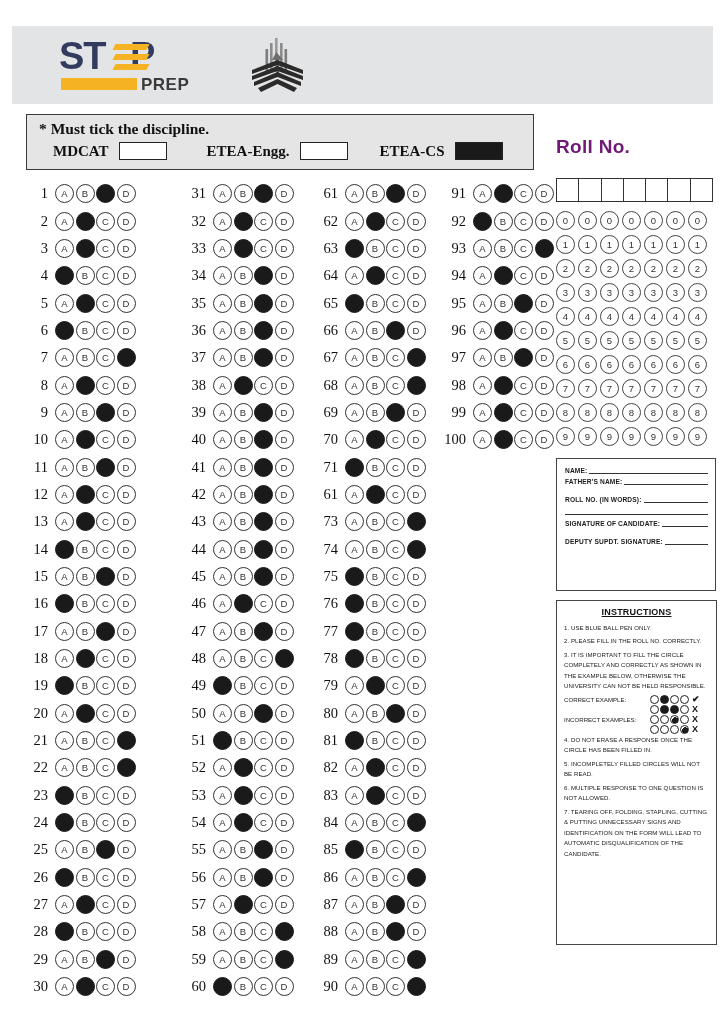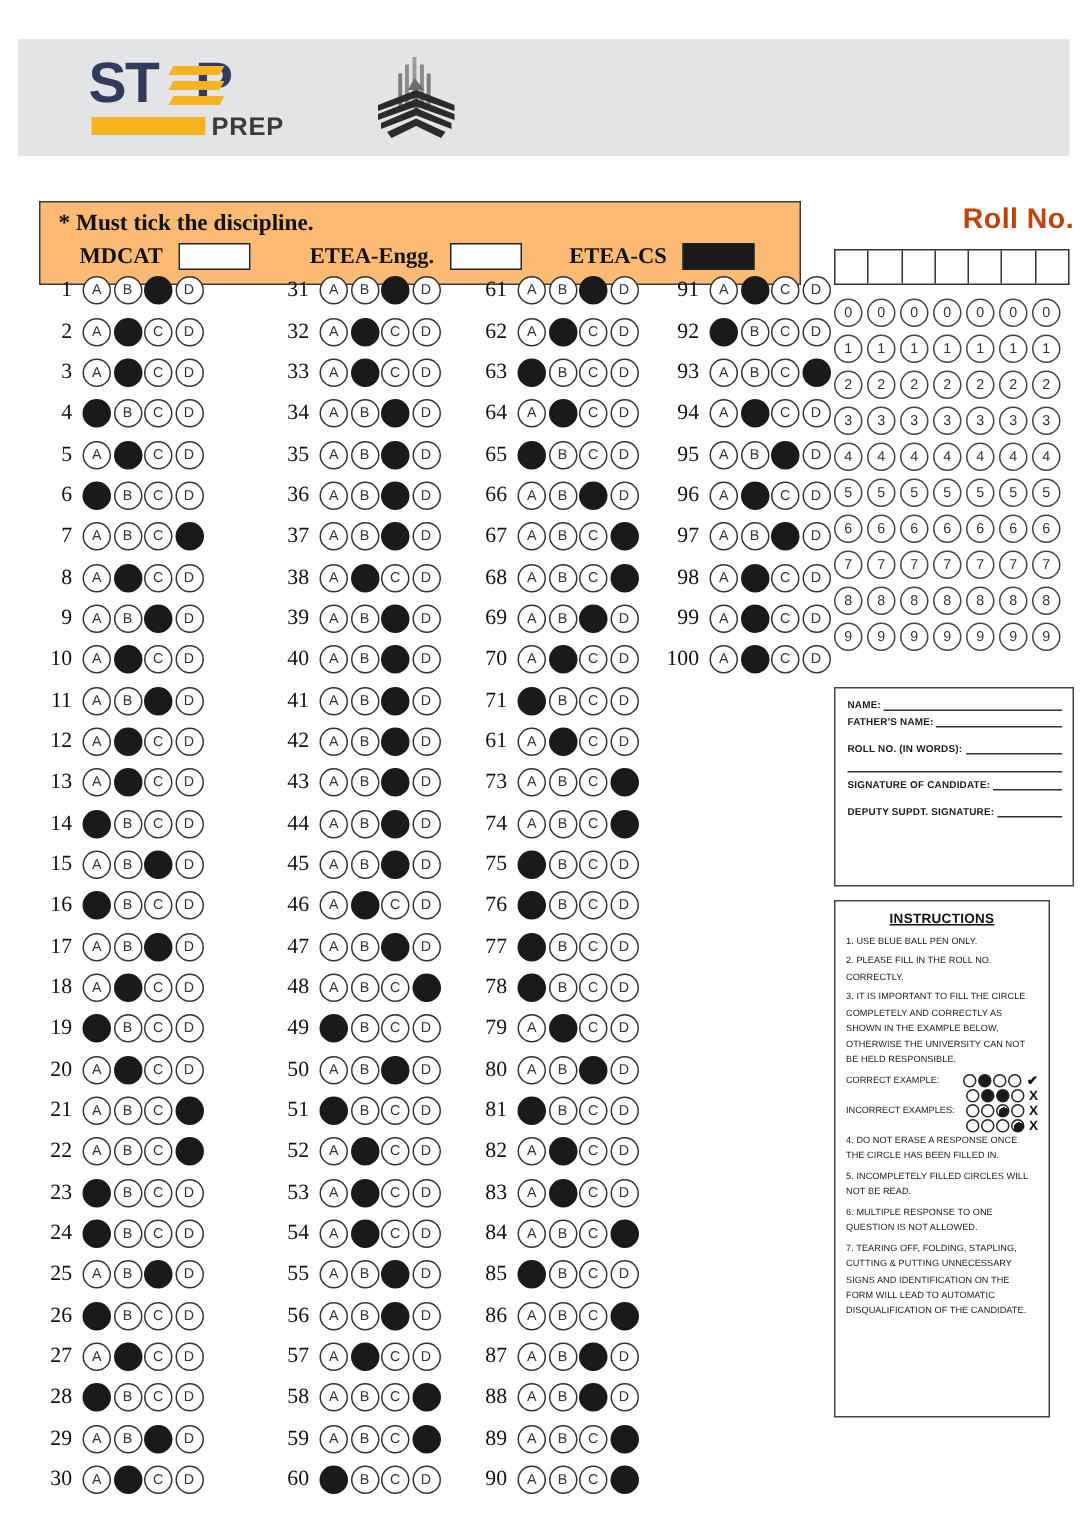--- a/index.html
+++ b/index.html
@@ -69,23 +69,22 @@
     position: absolute; left: 0; top: 45px; width: 100%; height: 32px;
     display: flex; align-items: center; justify-content: center;
     font-family: "Liberation Serif", serif;
     font-weight: bold; font-size: 21px; color: #ffffff; letter-spacing: 0.6px;
   }
   .emblem-zone { width: 96px; display: flex; align-items: center; justify-content: center; }
 
   
   .discipline {
     position: absolute; left: 26px; top: 114px; width: 508px; height: 56px;
-    border: 1.6px solid #3a3a3a; background: #fdba74;
+    border: 1.6px solid #3a3a3a; background: #e5e5e5;
     padding: 5px 10px 0 12px;
-    margin-top: 20px;
   }
   .disc-note {
     font-family: "Liberation Serif", serif;
     font-weight: bold; font-size: 15.5px; color: #111;
   }
   .disc-row {
     display: flex; align-items: flex-end; margin-top: 4px; padding-left: 14px;
   }
   .disc-item { display: flex; align-items: center; }
   .disc-label {
@@ -117,22 +116,22 @@
     border: 1.4px solid #333; background: #fff;
     display: flex; align-items: center; justify-content: center;
     font-family: "Liberation Sans", sans-serif;
     font-size: 9.5px; color: #333; margin-right: 1.5px;
   }
   .bub.filled { background: #1a1a1a; border-color: #1a1a1a; color: transparent; }
 
   
   .rollno { position: absolute; left: 556px; top: 136px; width: 160px; }
   .roll-title {
-    text-align: right; font-weight: bold; font-size: 19px; color: #c2410c;
-    letter-spacing: 0.3px; margin-bottom: 8px;
+    text-align: left; font-weight: bold; font-size: 19px; color: #701a75;
+    letter-spacing: 0.3px; margin-bottom: 20px;
   }
   .roll-boxes { display: flex; border: 1.5px solid #333; height: 24px; width: 157px; }
   .roll-cell { flex: 1; border-right: 1.3px solid #333; }
   .roll-cell:last-child { border-right: none; }
   .roll-grid { margin-top: 6px; }
   .roll-row { display: flex; height: 24px; align-items: center; }
   .rbub {
     width: 19px; height: 19px; border-radius: 50%;
     border: 1.3px solid #444; background: #fff;
     display: flex; align-items: center; justify-content: center;
@@ -151,21 +150,21 @@
     display: flex; align-items: flex-end;
   }
   .info-line .rule {
     flex: 1; border-bottom: 1.1px solid #333; margin-left: 2px; height: 8px;
   }
   .info-gap { height: 7px; }
   .rule-full { border-bottom: 1.1px solid #333; height: 9px; margin-bottom: 4px; }
 
   
   .instructions {
-    position: absolute; left: 556px; top: 600px; width: 144px; height: 345px;
+    position: absolute; left: 556px; top: 600px; width: 161px; height: 345px;
     border: 1.4px solid #444; background: #fff; padding: 6px 7px 0 7px;
   }
   .ins-title {
     text-align: center; font-weight: bold; font-size: 9px;
     text-decoration: underline; color: #111; margin-bottom: 6px;
     letter-spacing: 0.2px;
   }
   .ins-item {
     font-size: 6.1px; color: #1a1a1a; line-height: 1.72;
     margin-bottom: 3px; letter-spacing: 0.05px;

